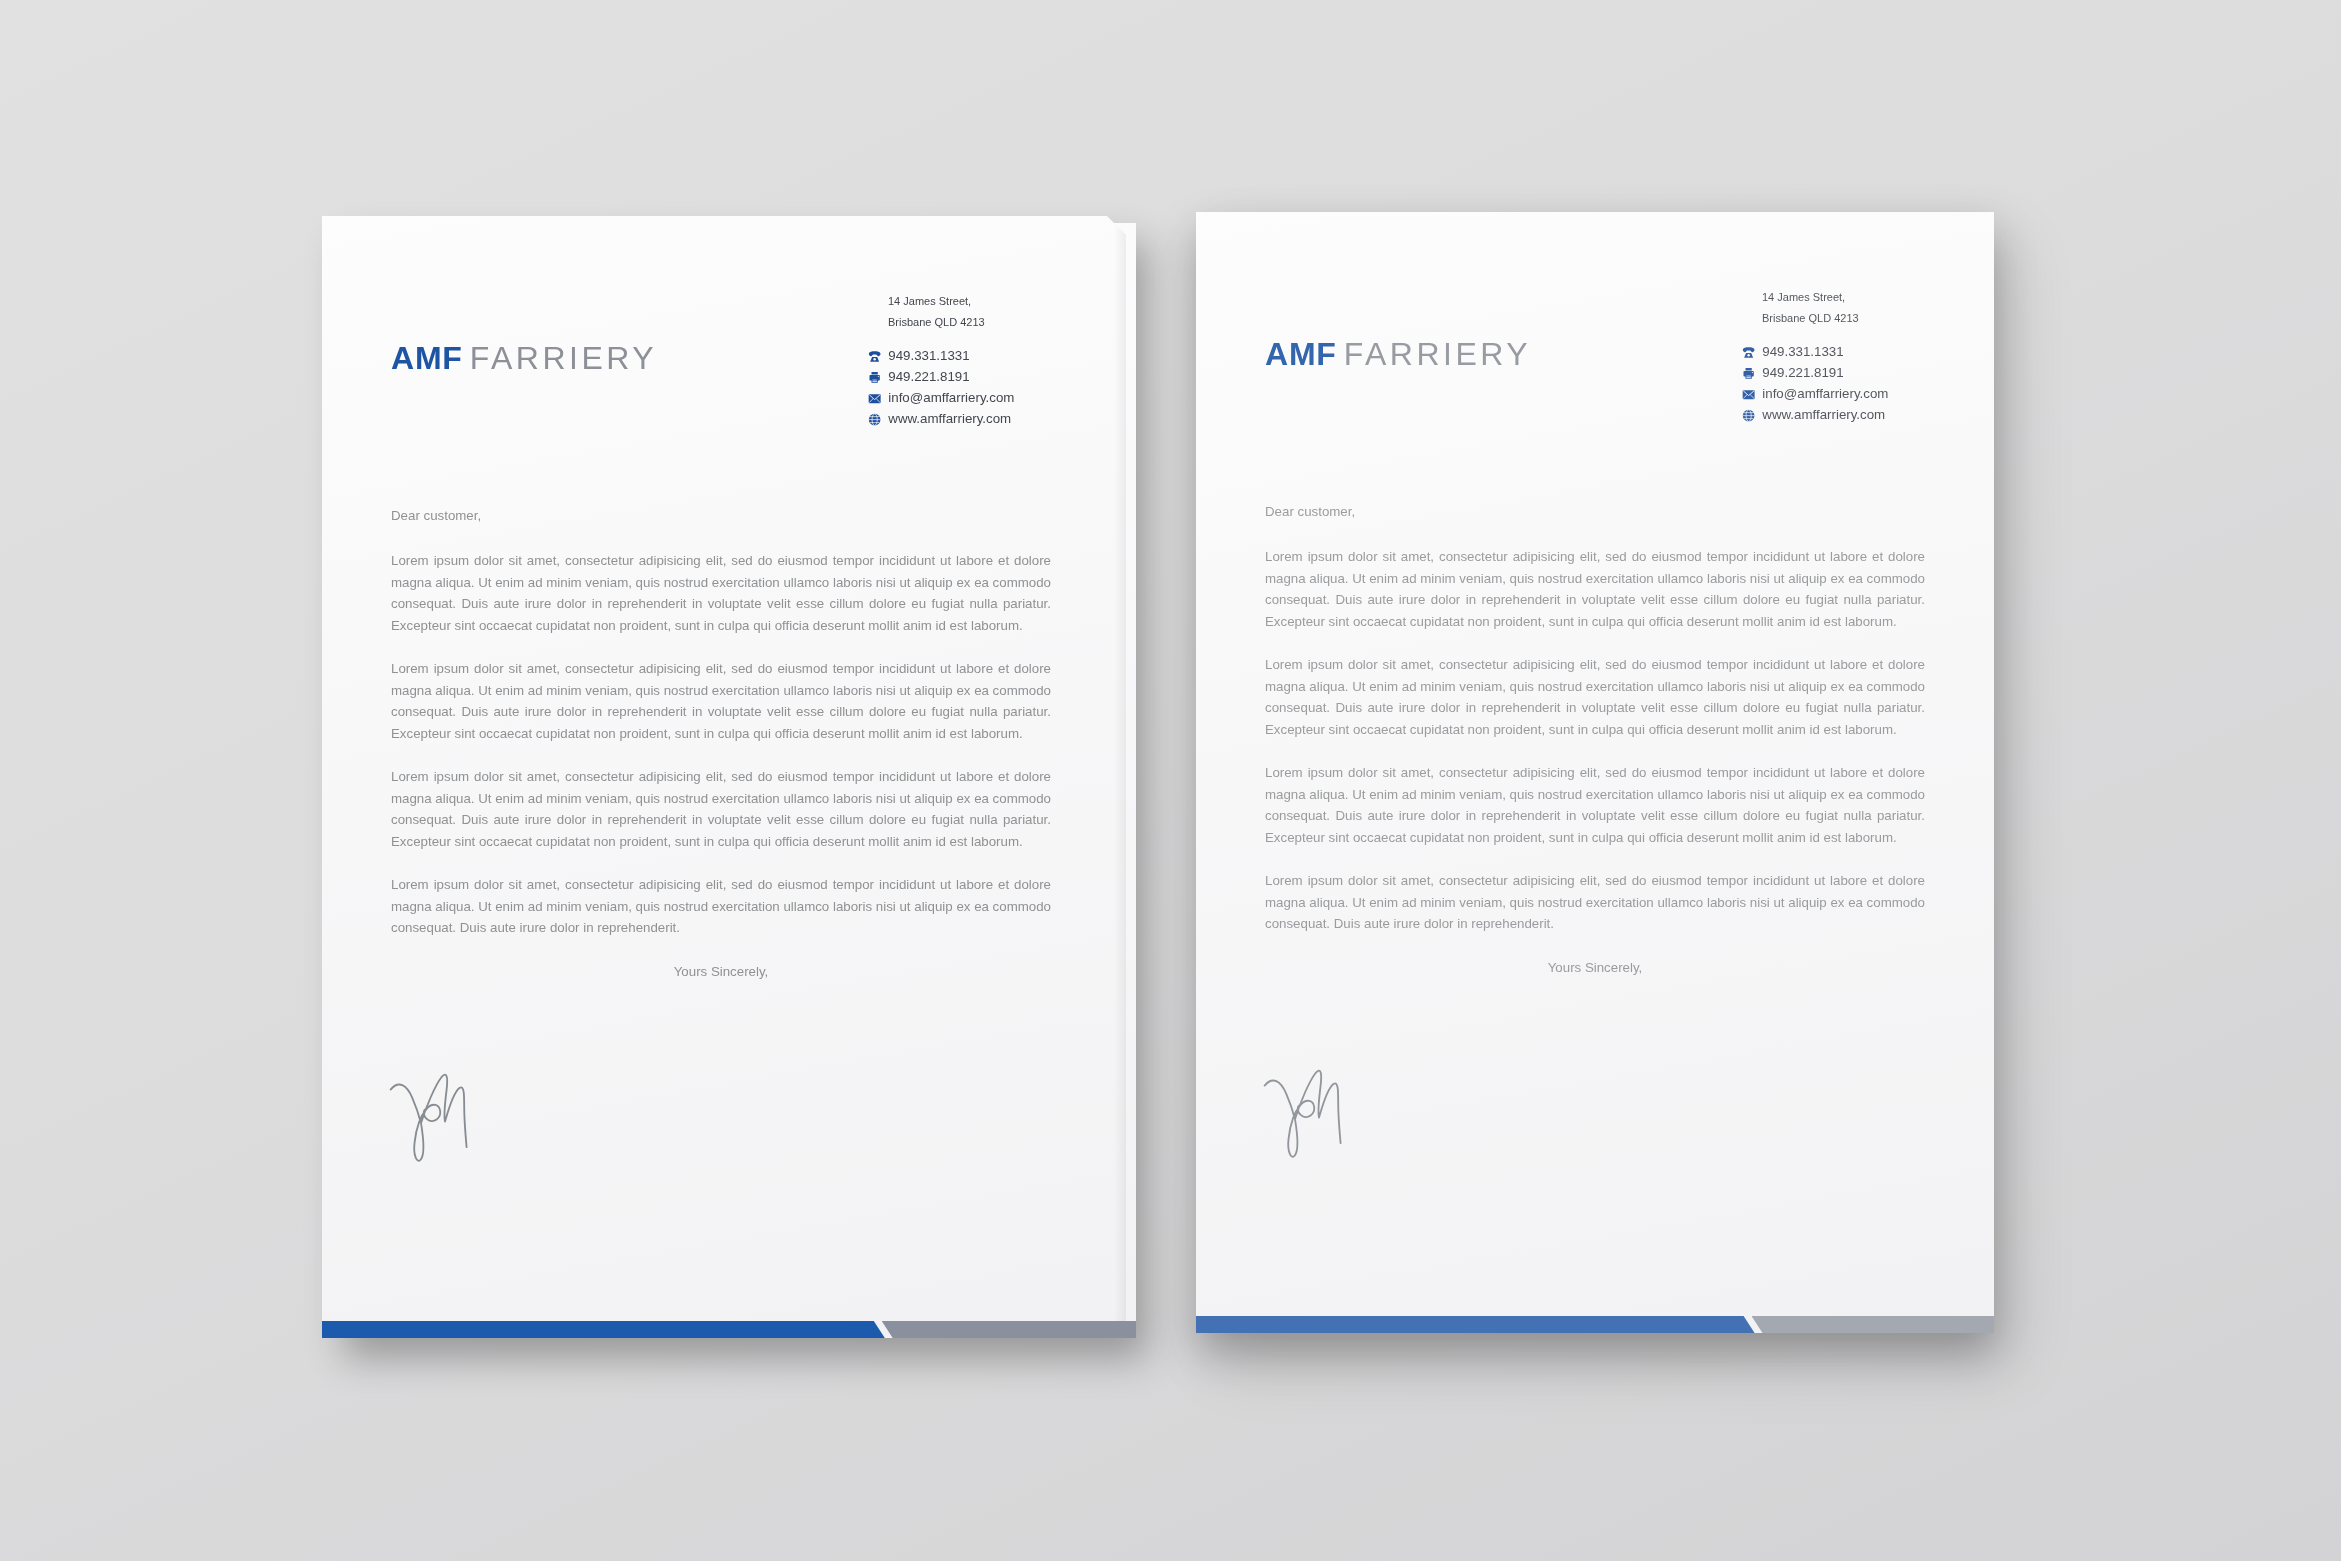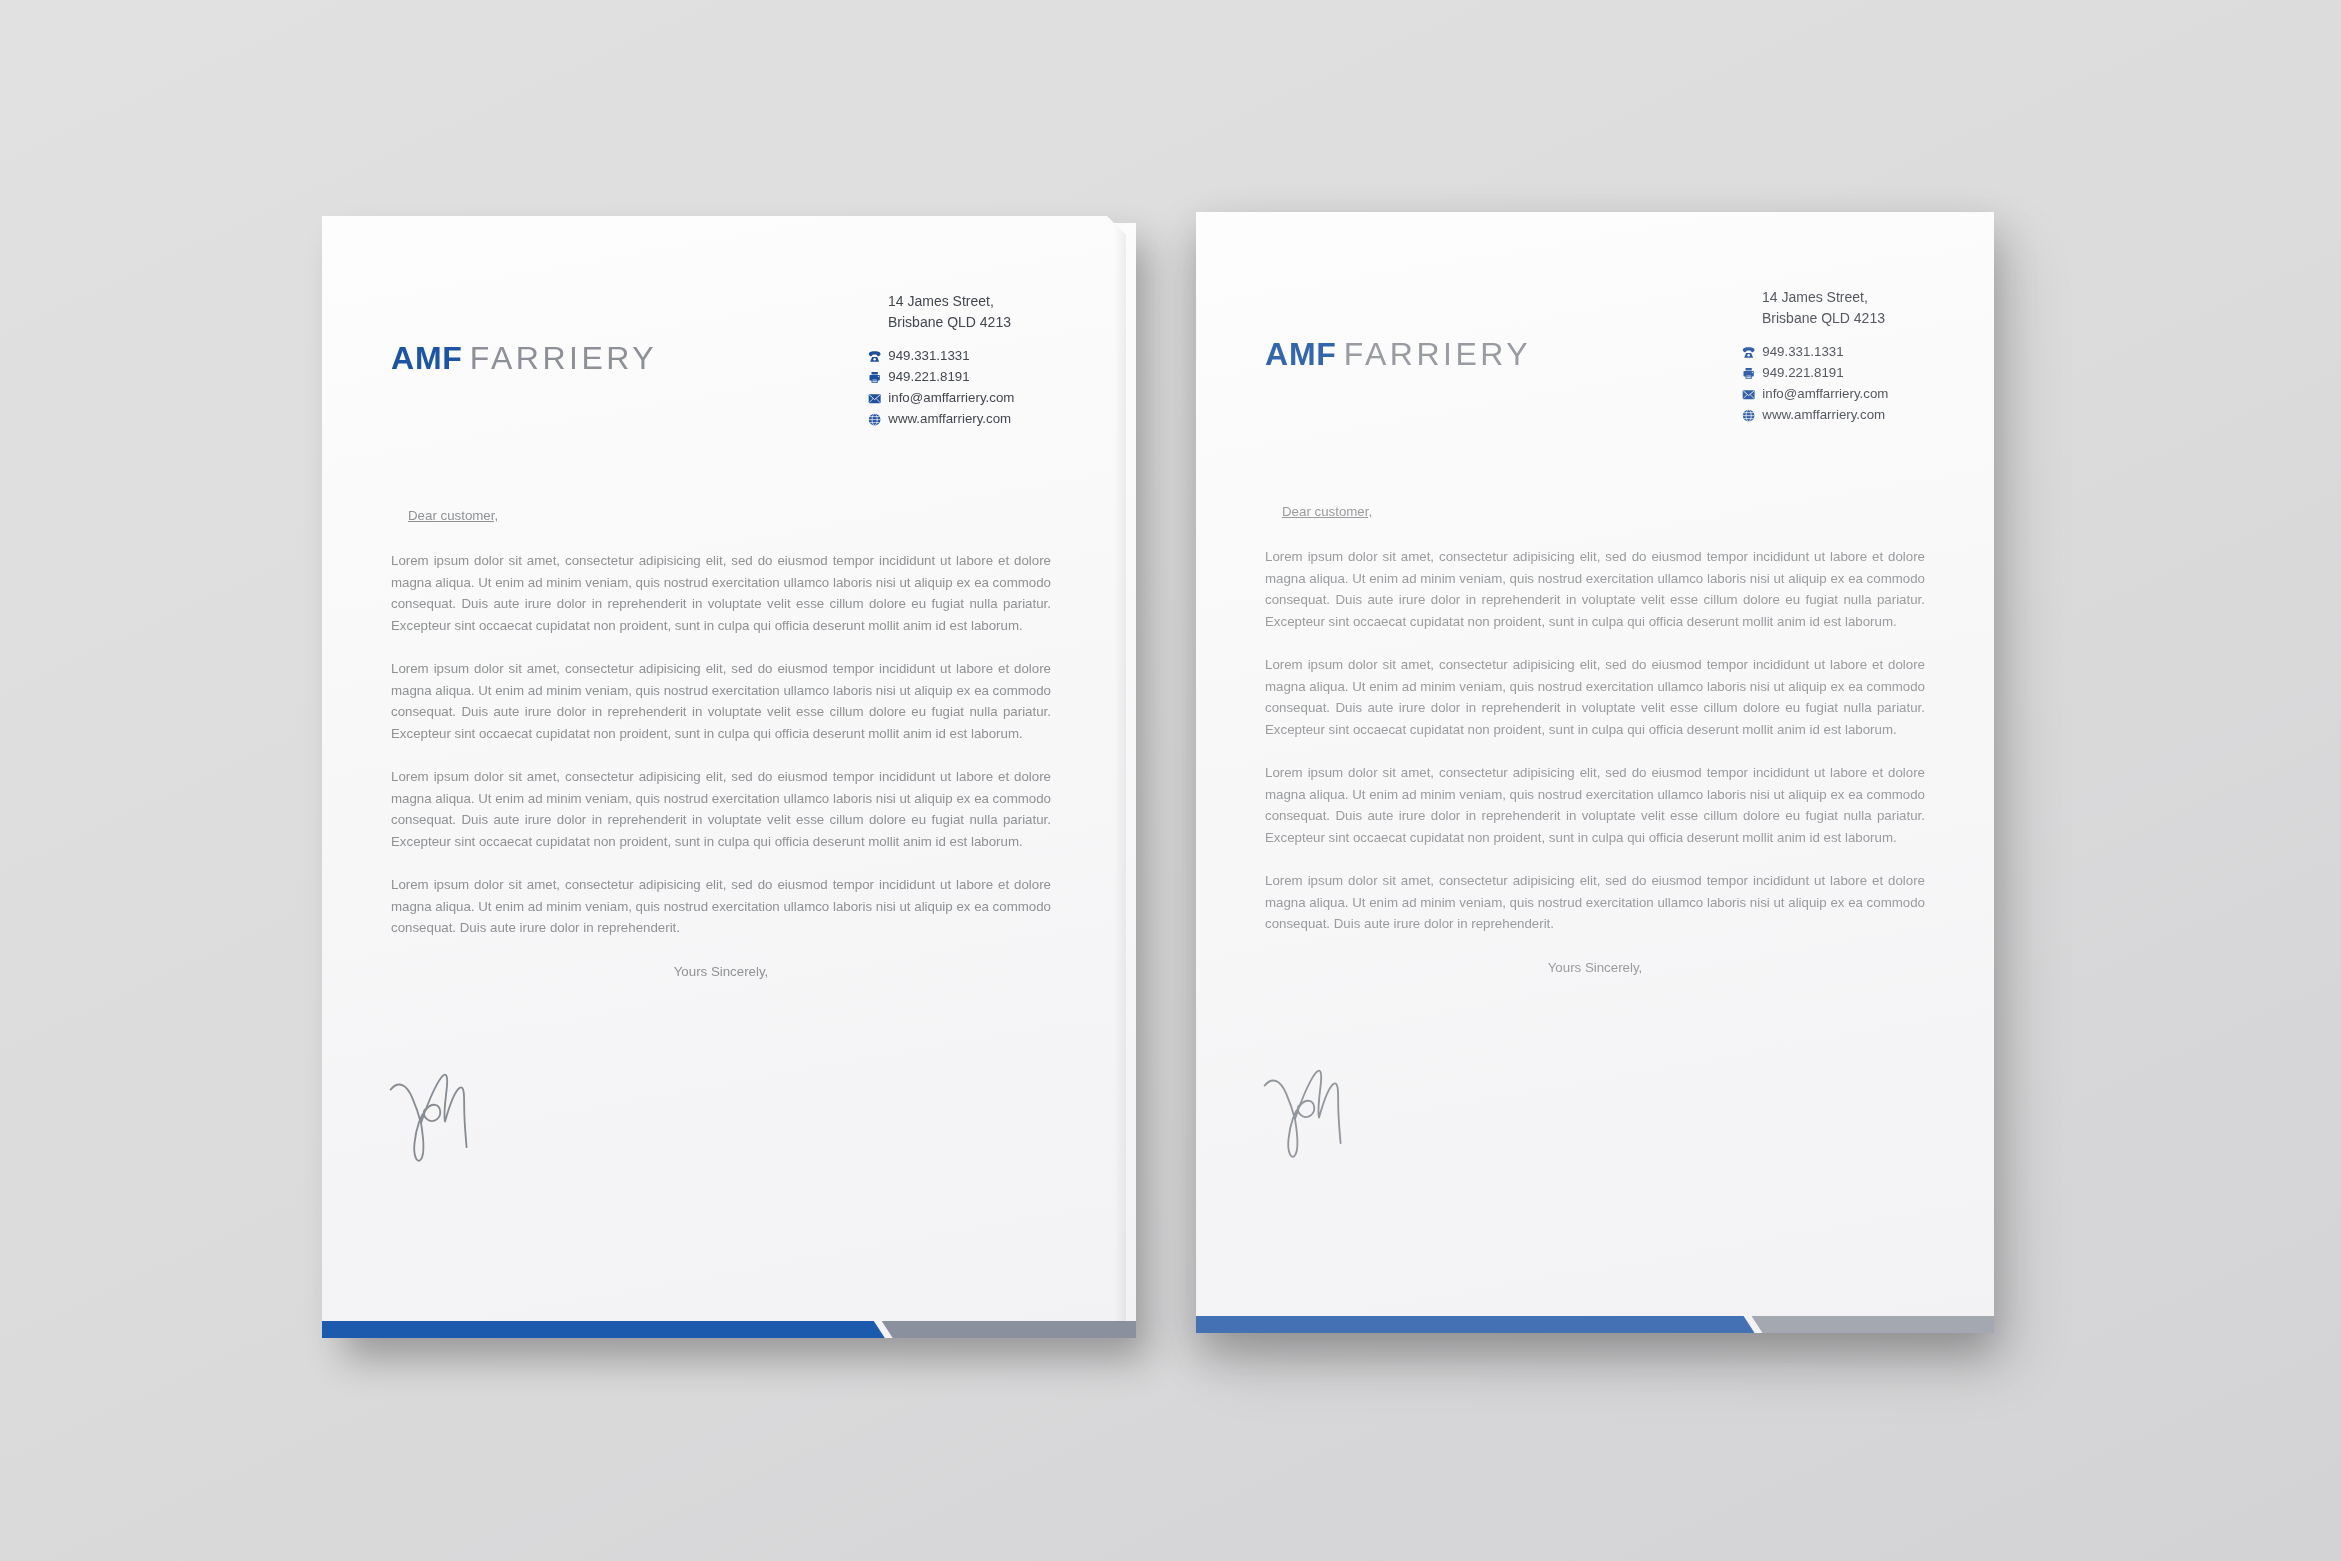--- a/index.html
+++ b/index.html
@@ -39,29 +39,29 @@
   .page--two .content{opacity:0.9;}
 
   
   .brand{
     position:absolute;left:69px;top:126px;font-size:32px;line-height:1;white-space:nowrap;
   }
   .brand .brand-bold{font-weight:700;color:var(--brand-blue,#1d55a4);letter-spacing:0.8px;}
   .brand .brand-light{font-weight:400;color:var(--brand-gray,#8d9097);letter-spacing:3.5px;margin-left:7px;}
 
   .contact-block{position:absolute;left:546px;top:75px;width:203px;color:var(--contact-text,#42474d);}
-  .address{margin-left:20px;font-size:14px;line-height:21px;}
+  .address{margin-left:20px;font-size:11px;line-height:21px;}
   .contact-rows{margin-top:9.4px;}
   .contact-row{display:flex;align-items:flex-end;height:21px;}
   .contact-row .cicon{width:13.3px;height:13.3px;flex:0 0 13.3px;margin-right:7px;}
   .contact-row .cicon svg{width:100%;height:100%;display:block;fill:var(--icon-blue,#1d4f9e);}
   .contact-row span{font-size:13.3px;}
 
   
-  .salutation{position:absolute;left:86px;top:292px;font-size:13.3px;color:var(--body-gray,#8f9193);text-decoration:underline;}
+  .salutation{position:absolute;left:69px;top:292px;font-size:13.3px;color:var(--body-gray,#8f9193);}
   .letter-body{position:absolute;left:69px;top:334px;width:660px;color:var(--body-gray,#8f9193);}
   .letter-body p{
     margin:0 0 22px 0;font-size:13.3px;line-height:21.5px;text-align:justify;
   }
   .letter-body .closing{margin:0;font-size:13.3px;text-align:center;}
 
   .signature{position:absolute;left:66px;top:856px;width:98px;height:92px;}
   .signature svg{width:100%;height:100%;display:block;}
   .signature path{fill:none;stroke:#878c92;stroke-width:2.3;stroke-linecap:round;stroke-linejoin:round;}
 

